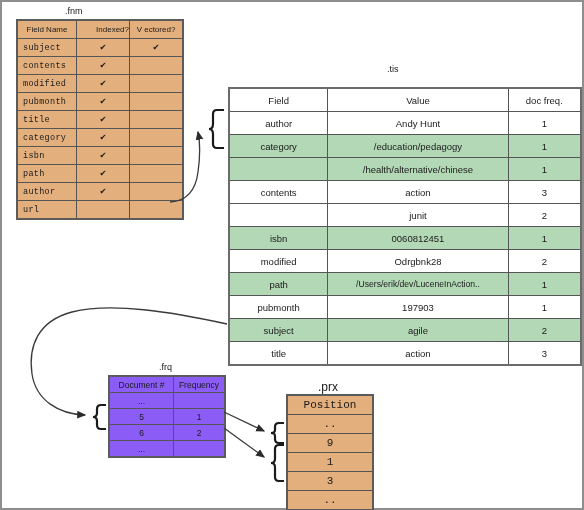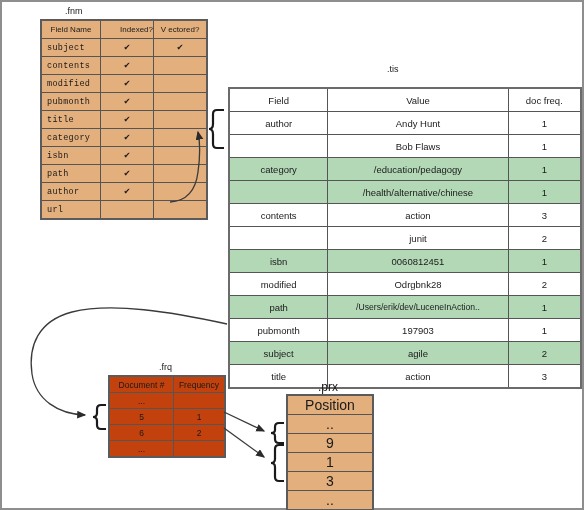--- a/index.html
+++ b/index.html
@@ -20,21 +20,21 @@
   .tbl td,.tbl th{
     border:1px solid #555;
     text-align:center;
     vertical-align:middle;
     font-weight:normal;
     padding:0;
   }
 
   
   #fnm-caption{position:absolute;left:63px;top:4px;font-size:9px;color:#1a1a1a;}
-  #fnm-table{left:14px;top:17px;border:2px solid #5b5b5b;margin-left:24px;}
+  #fnm-table{left:14px;top:17px;border:2px solid #5b5b5b;}
   #fnm-table td,#fnm-table th{
     background:#e3af7d;
     font-size:8.5px;
     height:17px;
     color:#1a1a1a;
   }
   #fnm-table th{font-family:"Liberation Sans", sans-serif;font-size:8px;}
   #fnm-table td.fieldname{
     font-family:"Liberation Mono","DejaVu Sans Mono",monospace;
     font-size:8.5px;
@@ -59,36 +59,37 @@
   #tis-table tr.hl td{background:#b3d8b6;}
   #tis-table .c-field{width:98px;margin-left:26px;}
   #tis-table .c-value{width:180px;}
   #tis-table .c-freq{width:72px;}
   #tis-table .val-path{font-size:8.6px;}
 
   
   #frq-caption{position:absolute;left:157px;top:360px;font-size:9px;color:#1a1a1a;}
   #frq-table{left:106px;top:373px;border:2px solid #5b5b5b;}
   #frq-table td,#frq-table th{
-    background:#c2410c;
+    background:#8b5cf6;
     font-size:8.5px;
     height:15px;
     color:#1a1a1a;
   }
   #frq-table .c-doc{width:63px;}
   #frq-table .c-frq{width:50px;}
 
   
   #prx-caption{position:absolute;left:316px;top:378px;font-size:12px;color:#1a1a1a;}
   #prx-table{left:284px;top:392px;border:2px solid #5b5b5b;}
   #prx-table td,#prx-table th{
     background:#e3af7d;
-    font-size:14px;
+    font-size:11px;
     height:18px;
     color:#1a1a1a;
+    font-family:Liberation Mono, monospace;
   }
   #prx-table .c-pos{width:84px;}
   .dots{letter-spacing:0px;font-size:8px;}
 </style>
 </head>
 <body>
 
 <div id="canvas">
 
   <div id="fnm-caption">.fnm</div>
@@ -162,25 +163,20 @@
         <th class="c-value">Value</th>
         <th class="c-freq">doc freq.</th>
       </tr>
     </thead>
     <tbody>
       <tr>
           <td>author</td>
           <td>Andy Hunt</td>
           <td>1</td>
         </tr>
-      <tr>
-          <td></td>
-          <td>Bob Flaws</td>
-          <td>1</td>
-        </tr>
       <tr class="hl">
           <td>category</td>
           <td>/education/pedagogy</td>
           <td>1</td>
         </tr>
       <tr class="hl">
           <td></td>
           <td>/health/alternative/chinese</td>
           <td>1</td>
         </tr>

